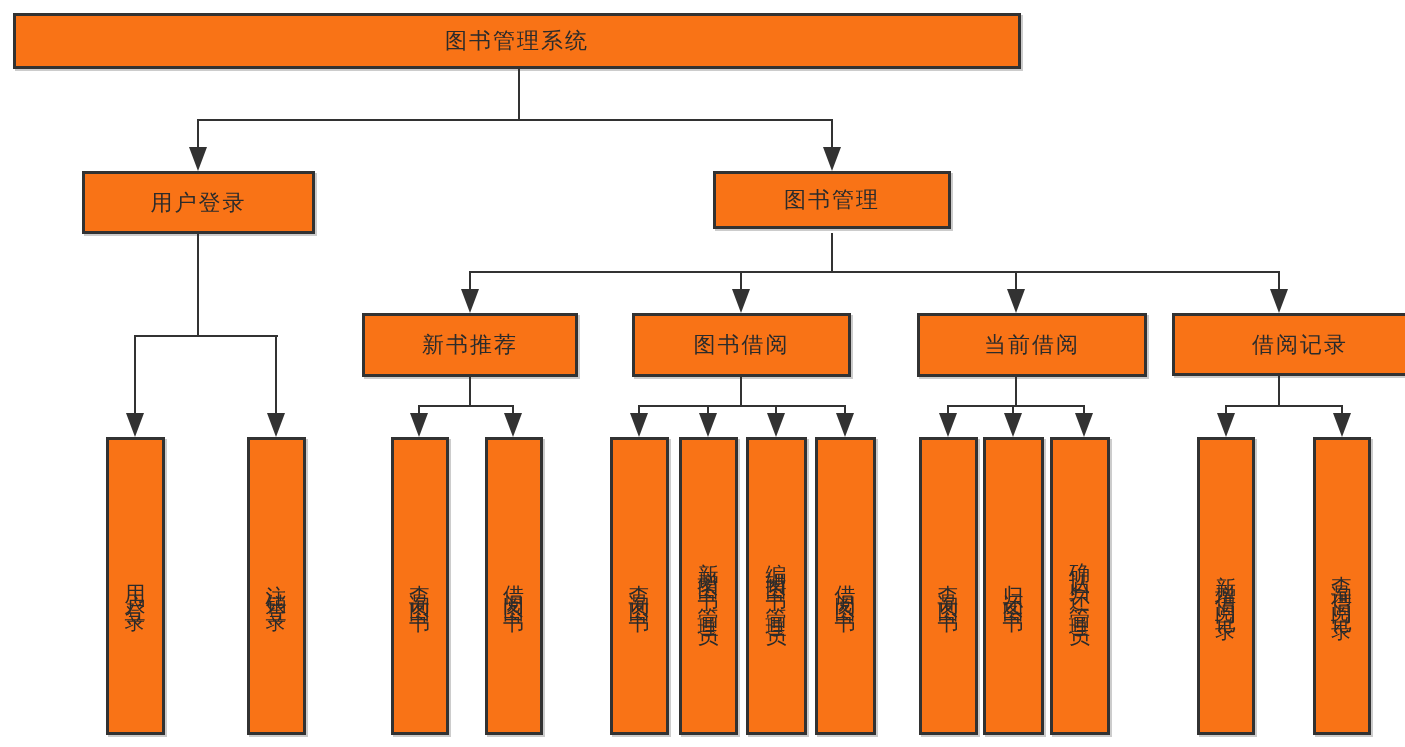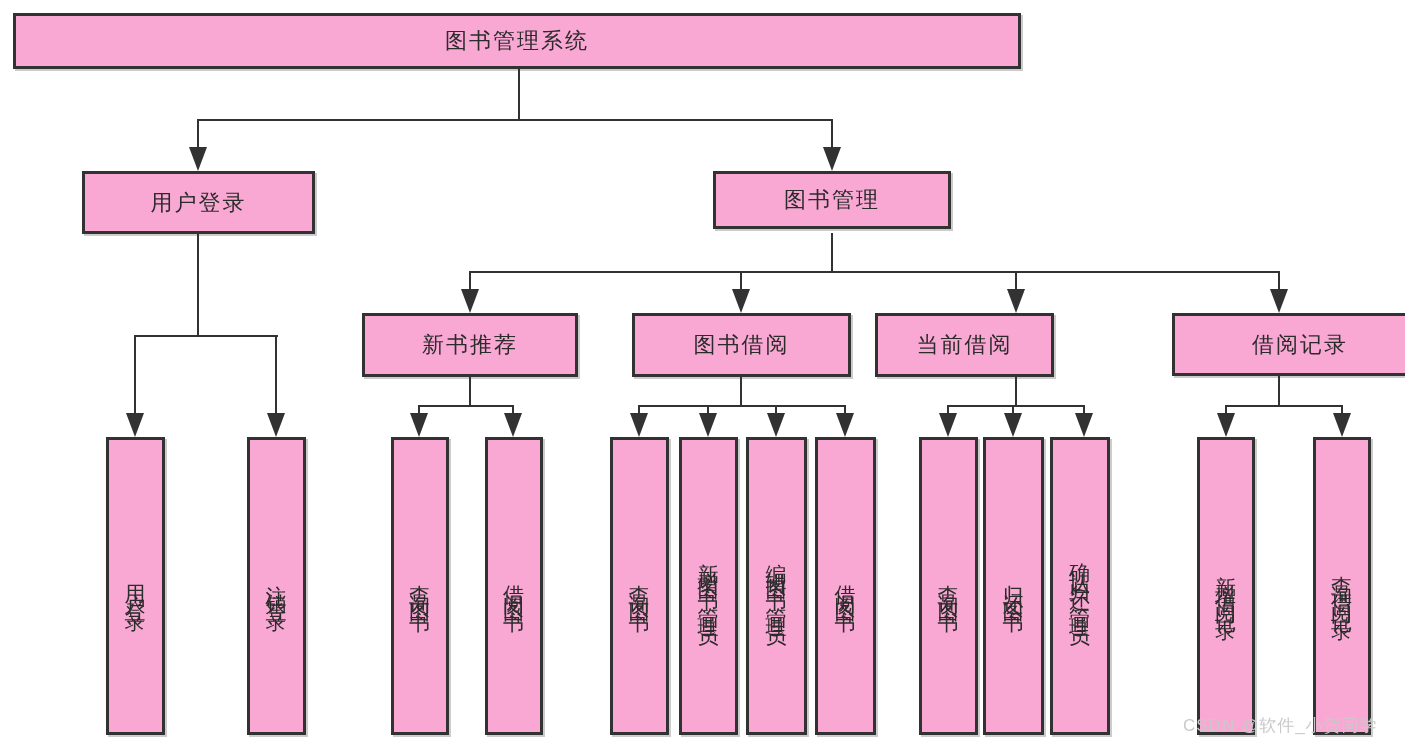--- a/index.html
+++ b/index.html
@@ -1,21 +1,21 @@
 <!DOCTYPE html>
 <html><head>
 <meta charset="utf-8">
 <style>
   html,body{margin:0;padding:0;background:#ffffff;}
   body{width:1405px;height:747px;position:relative;overflow:hidden;
        font-family:"Liberation Sans","DejaVu Sans",sans-serif;color:#262626;}
   .canvas{position:absolute;left:0;top:0;width:1405px;height:747px;background:#fff;}
 
   
-  .box{position:absolute;box-sizing:border-box;border:3px solid #323232;background:#f9a8d4;
+  .box{position:absolute;box-sizing:border-box;border:3px solid #323232;background:#f97316;
        display:flex;align-items:center;justify-content:center;
        box-shadow:2px 2px 0 rgba(110,110,110,0.35);}
   .box span{font-size:22px;letter-spacing:2px;color:#2b2b2b;white-space:nowrap;}
 
   
   .box.v span{writing-mode:vertical-rl;text-orientation:mixed;
               font-size:21px;letter-spacing:9px;line-height:1;white-space:normal;}
 
   
   .vl{position:absolute;width:2px;background:#323232;}
@@ -42,21 +42,21 @@
   <div class="box" style="left:713px;top:171px;width:238px;height:58px">
     <span>图书管理</span>
   </div>
 
   <div class="box" style="left:632px;top:313px;width:219px;height:64px">
     <span>图书借阅</span>
   </div>
   <div class="box" style="left:362px;top:313px;width:216px;height:64px">
     <span>新书推荐</span>
   </div>
-  <div class="box" style="left:875px;top:313px;width:179px;height:64px">
+  <div class="box" style="left:917px;top:313px;width:230px;height:64px">
     <span>当前借阅</span>
   </div>
   <div class="box" style="left:1172px;top:313px;width:256px;height:63px">
     <span>借阅记录</span>
   </div>
 
   <div class="box v" style="left:106px;top:437px;width:59px;height:298px">
     <span>用户登录</span>
   </div>
   <div class="box v" style="left:247px;top:437px;width:59px;height:298px">
@@ -152,14 +152,13 @@
   <div class="vl" style="left:1083px;top:405px;height:10px"></div>
   <div class="ar" style="left:1075px;top:413px"></div>
 
   <div class="vl" style="left:1278px;top:376px;height:31px"></div>
   <div class="hl" style="left:1225px;top:405px;width:118px"></div>
   <div class="vl" style="left:1225px;top:405px;height:10px"></div>
   <div class="ar" style="left:1217px;top:413px"></div>
   <div class="vl" style="left:1341px;top:405px;height:10px"></div>
   <div class="ar" style="left:1333px;top:413px"></div>
 
-  <div class="watermark">CSDN @软件_小贺同学</div>
 </div>
 
 </body></html>

